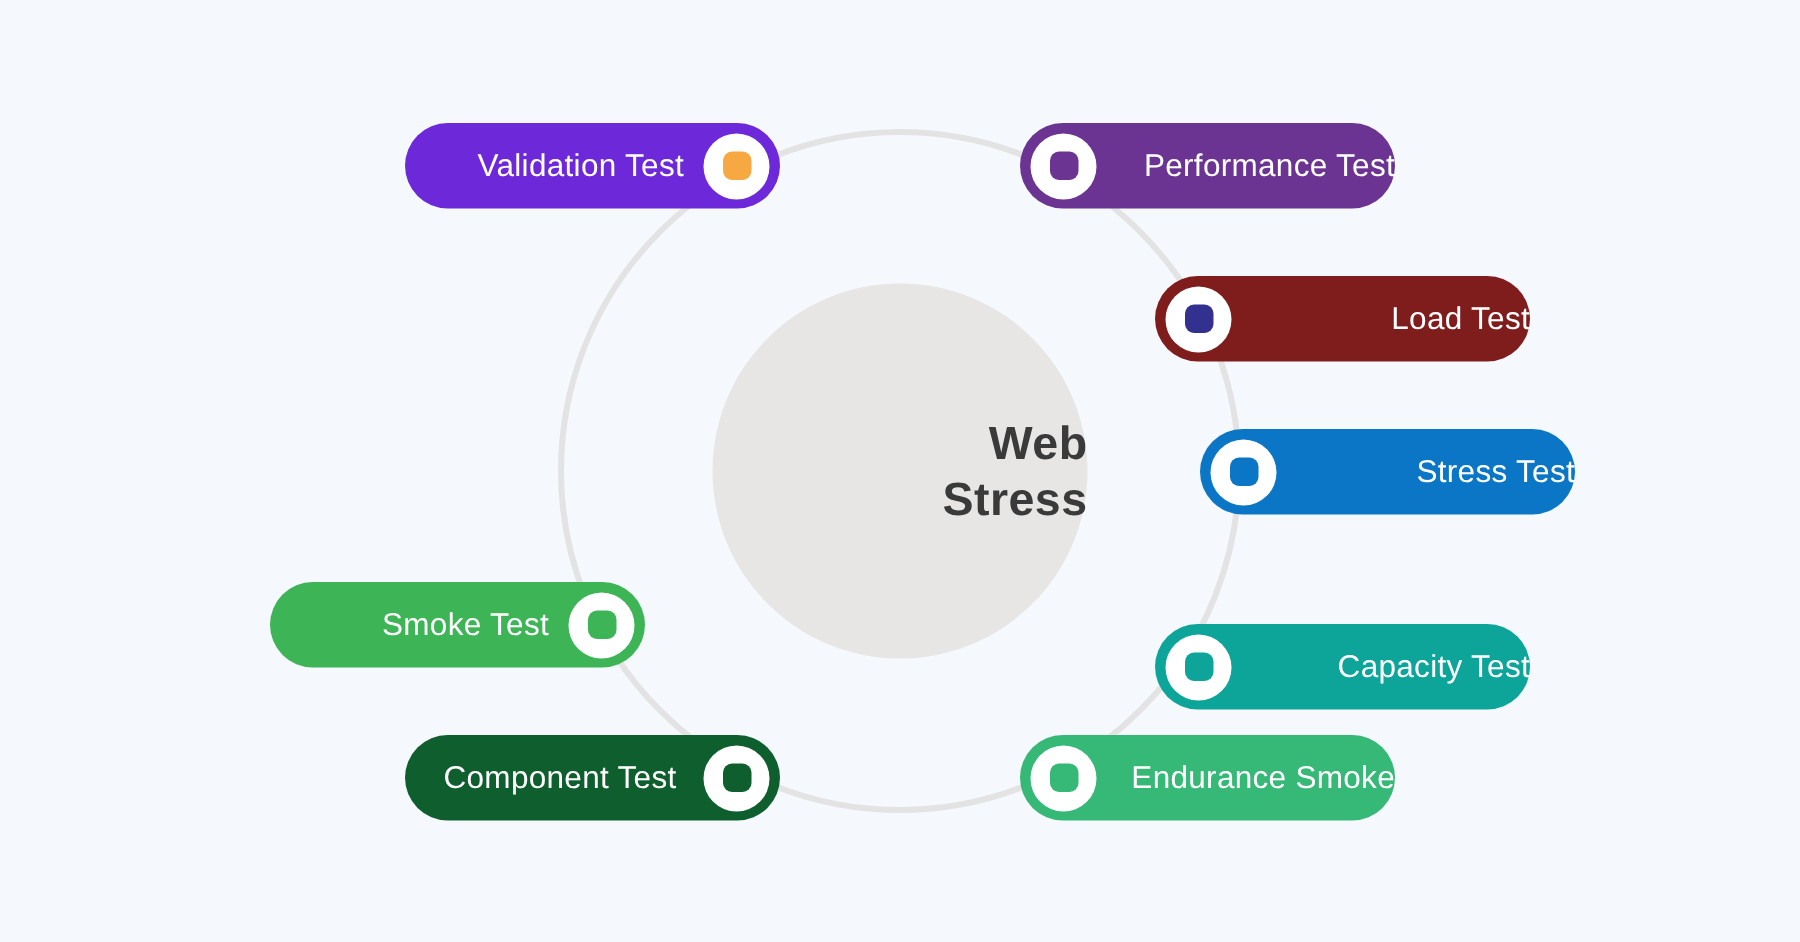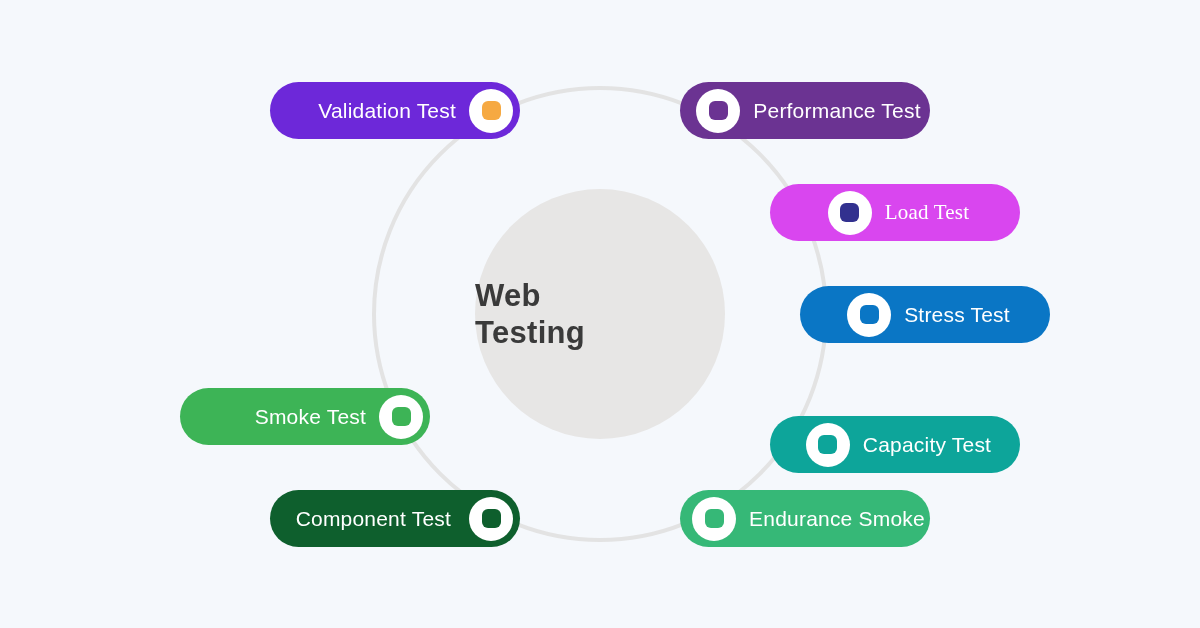--- a/index.html
+++ b/index.html
@@ -25,21 +25,21 @@
 
   .center-circle {
     position: absolute;
     left: 475px;
     top: 189px;
     width: 250px;
     height: 250px;
     border-radius: 50%;
     display: flex;
     flex-direction: column;
-    align-items: flex-start;
+    align-items: flex-end;
     justify-content: center;
     text-align: center;
   }
   .center-circle .title-line {
     font-size: 31px;
     font-weight: 700;
     line-height: 1.2;
     letter-spacing: 0.3px;
   }
 
@@ -51,21 +51,21 @@
     display: flex;
     align-items: center;
     gap: 13px;
     color: #ffffff;
     font-size: 21px;
     font-weight: 500;
     letter-spacing: 0.2px;
     white-space: nowrap;
   }
   .pill.left  { justify-content: flex-end;  padding-right: 7px; }
-  .pill.right { justify-content: center; padding-left: 7px; }
+  .pill.right { justify-content: space-between; padding-left: 7px; }
 
   .bullet {
     flex: 0 0 auto;
     width: 44px;
     height: 44px;
     border-radius: 50%;
     background: #ffffff;
     display: flex;
     align-items: center;
     justify-content: center;
@@ -78,21 +78,21 @@
 </style>
 </head>
 <body>
 
 <div class="stage" style="background-color: rgb(245, 248, 252);">
 
   <div class="ring" style="border-color: rgb(227, 227, 227);"></div>
 
   <div class="center-circle" style="background-color: rgb(231, 230, 229); color: rgb(58, 58, 58);">
     <span class="title-line">Web</span>
-    <span class="title-line">Testing</span>
+    <span class="title-line">Stress</span>
   </div>
 
   <div class="pill left" style="left: 270px; top: 82px; background-color: #6d28d9;">
     <span class="label">Validation Test</span>
     <span class="bullet">
       <span class="bullet-square" style="background-color: rgb(246, 169, 66);"></span>
     </span>
   </div>
 
 
@@ -111,21 +111,21 @@
     </span>
   </div>
 
   <div class="pill right" style="left: 680px; top: 82px; background-color: rgb(107, 51, 146);">
     <span class="bullet">
       <span class="bullet-square" style="background-color: rgb(107, 51, 146);"></span>
     </span>
     <span class="label">Performance Test</span>
   </div>
 
-  <div class="pill right" style="left: 770px; top: 184px; background-color: #d946ef; font-family: Liberation Serif, serif;">
+  <div class="pill right" style="left: 770px; top: 184px; background-color: #7f1d1d;">
     <span class="bullet">
       <span class="bullet-square" style="background-color: rgb(50, 49, 143);"></span>
     </span>
     <span class="label">Load Test</span>
   </div>
 
   <div class="pill right" style="left: 800px; top: 286px; background-color: rgb(10, 118, 197);">
     <span class="bullet">
       <span class="bullet-square" style="background-color: rgb(10, 118, 197);"></span>
     </span>

